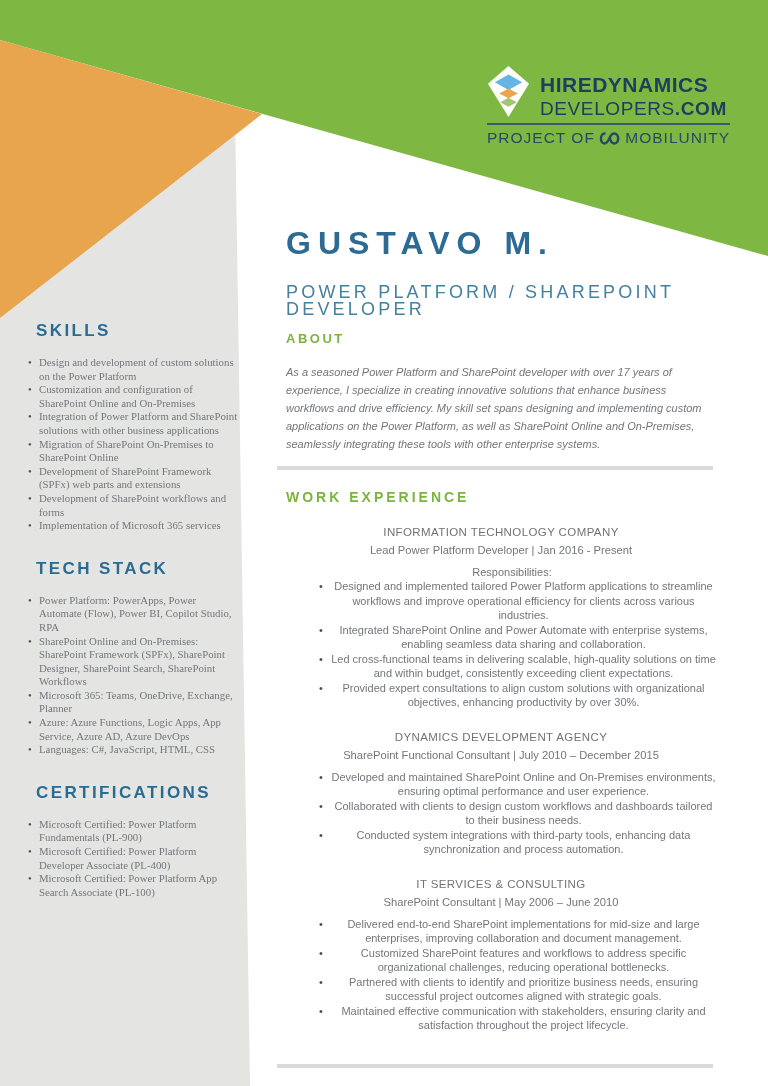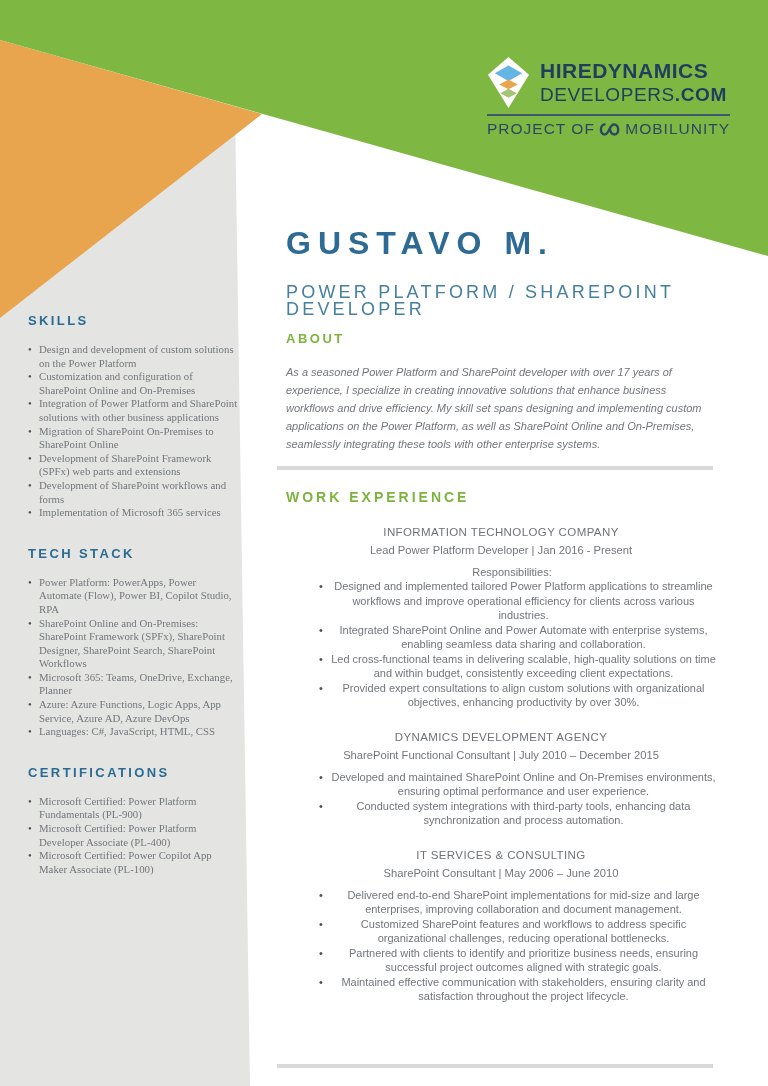--- a/index.html
+++ b/index.html
@@ -7,39 +7,39 @@
     position:relative;width:768px;height:1086px;overflow:hidden;background:#ffffff;
     font-family:"Liberation Sans",sans-serif;-webkit-font-smoothing:antialiased;
   }
   .layer{position:absolute;inset:0;pointer-events:none;}
   .bg-gray{background:#e4e5e3;clip-path:polygon(0px 318px,235px 112px,250px 1086px,0px 1086px);}
   .bg-orange{background:#e9a44e;clip-path:polygon(0px 40px,262px 114px,0px 318px);}
   .bg-green{background:#7eb843;clip-path:polygon(0px 0px,768px 0px,768px 256px,0px 40px);}
 
   
   .logo{position:absolute;left:487px;top:56px;width:243px;}
-  .logo-row{display:flex;align-items:flex-start;}
+  .logo-row{display:flex;align-items:flex-end;margin-top:9px;}
   .logo-badge{width:43px;height:53px;flex:0 0 auto;margin-right:10px;}
   .logo-names{line-height:1;padding-top:4px;}
   .brand-top{font-size:21px;color:#223e5e;letter-spacing:.5px;font-weight:600;}
   .brand-top b{font-weight:800;}
   .brand-bottom{font-size:19px;color:#223e5e;letter-spacing:.6px;font-weight:500;margin-top:4px;}
   .brand-bottom b{font-weight:800;}
   .logo-rule{height:2px;background:#40586d;margin-top:5px;}
   .logo-tagline{
     margin-top:4px;display:flex;align-items:center;justify-content:space-between;
     font-size:15.5px;color:#2c4764;letter-spacing:1px;font-weight:500;
   }
   .knot-icon{width:26px;height:17px;}
 
   
   .sidebar{position:absolute;left:28px;top:313px;width:212px;}
   .side-section{margin-bottom:26px;}
   .side-heading{
-    font-size:13px;font-weight:700;letter-spacing:2.4px;color:#2a6b94;margin:0;
+    font-size:17px;font-weight:700;letter-spacing:2.4px;color:#2a6b94;margin:8px;
   }
   .side-list{
     list-style:none;margin:15px 0 0 0;padding:0 0 0 11px;
     font-size:10.8px;line-height:13.6px;color:#72767b;width:200px;font-family:Liberation Serif, serif;
   }
   .side-list li{position:relative;padding-left:0;}
   .side-list li::before{content:"\2022";position:absolute;left:-11px;top:0;color:#4a4d52;}
 
   
   .main{position:absolute;left:286px;top:227px;width:430px;}
@@ -127,21 +127,21 @@
         <li>Azure: Azure Functions, Logic Apps, App Service, Azure AD, Azure DevOps</li>
         <li>Languages: C#, JavaScript, HTML, CSS</li>
       </ul>
     </section>
 
     <section class="side-section">
       <h2 class="side-heading">CERTIFICATIONS</h2>
       <ul class="side-list">
         <li>Microsoft Certified: Power Platform Fundamentals (PL-900)</li>
         <li>Microsoft Certified: Power Platform Developer Associate (PL-400)</li>
-        <li>Microsoft Certified: Power Copilot App Maker Associate (PL-100)</li>
+        <li>Microsoft Certified: Power Platform App Search Associate (PL-100)</li>
       </ul>
     </section>
   </aside>
 
   <main class="main">
     <h1 class="name">GUSTAVO M.</h1>
     <div class="job-title">POWER PLATFORM / SHAREPOINT DEVELOPER</div>
 
     <h2 class="green-heading about-heading">ABOUT</h2>
     <p class="about-text">As a seasoned Power Platform and SharePoint developer with over 17 years of experience, I specialize in creating innovative solutions that enhance business workflows and drive efficiency. My skill set spans designing and implementing custom applications on the Power Platform, as well as SharePoint Online and On-Premises, seamlessly integrating these tools with other enterprise systems.</p>
@@ -160,20 +160,21 @@
         <li>Led cross-functional teams in delivering scalable, high-quality solutions on time and within budget, consistently exceeding client expectations.</li>
         <li>Provided expert consultations to align custom solutions with organizational objectives, enhancing productivity by over 30%.</li>
       </ul>
     </section>
 
     <section class="job">
       <h3 class="company">DYNAMICS DEVELOPMENT AGENCY</h3>
       <p class="role-line">SharePoint Functional Consultant | July 2010 – December 2015</p>
       <ul class="job-bullets no-intro">
         <li>Developed and maintained SharePoint Online and On-Premises environments, ensuring optimal performance and user experience.</li>
+        <li>Collaborated with clients to design custom workflows and dashboards tailored to their business needs.</li>
         <li>Conducted system integrations with third-party tools, enhancing data synchronization and process automation.</li>
       </ul>
     </section>
 
     <section class="job">
       <h3 class="company">IT SERVICES &amp; CONSULTING</h3>
       <p class="role-line">SharePoint Consultant | May 2006 – June 2010</p>
       <ul class="job-bullets no-intro">
         <li>Delivered end-to-end SharePoint implementations for mid-size and large enterprises, improving collaboration and document management.</li>
         <li>Customized SharePoint features and workflows to address specific organizational challenges, reducing operational bottlenecks.</li>

